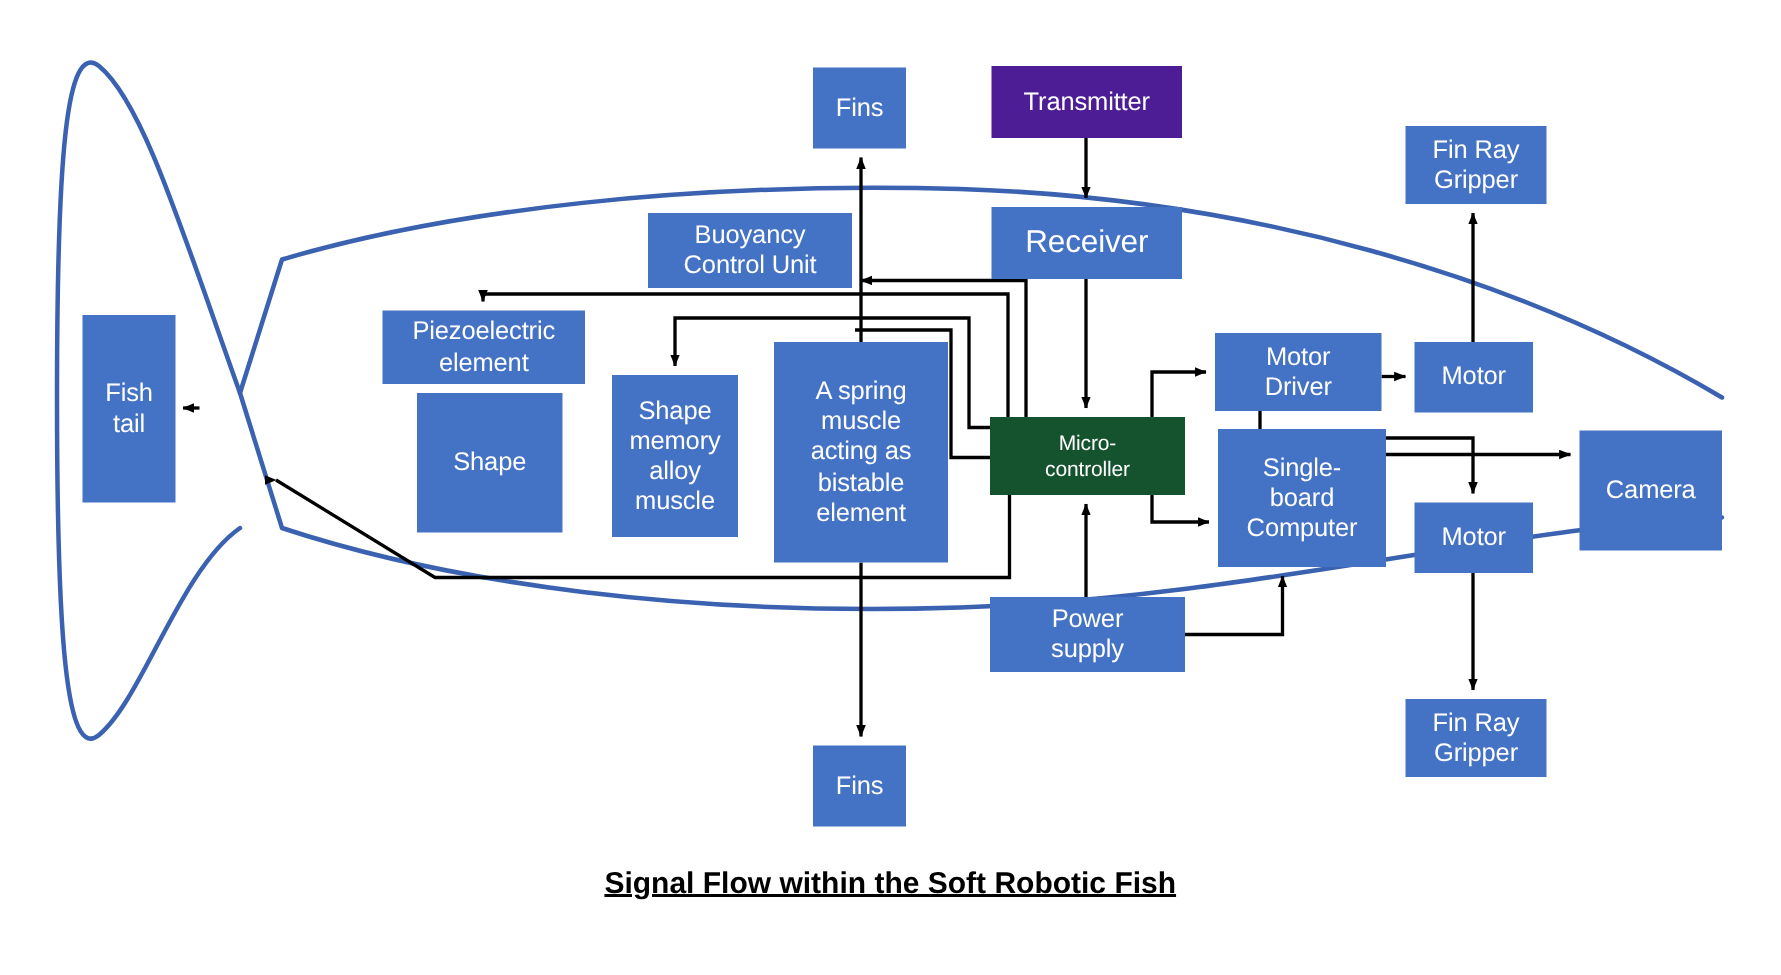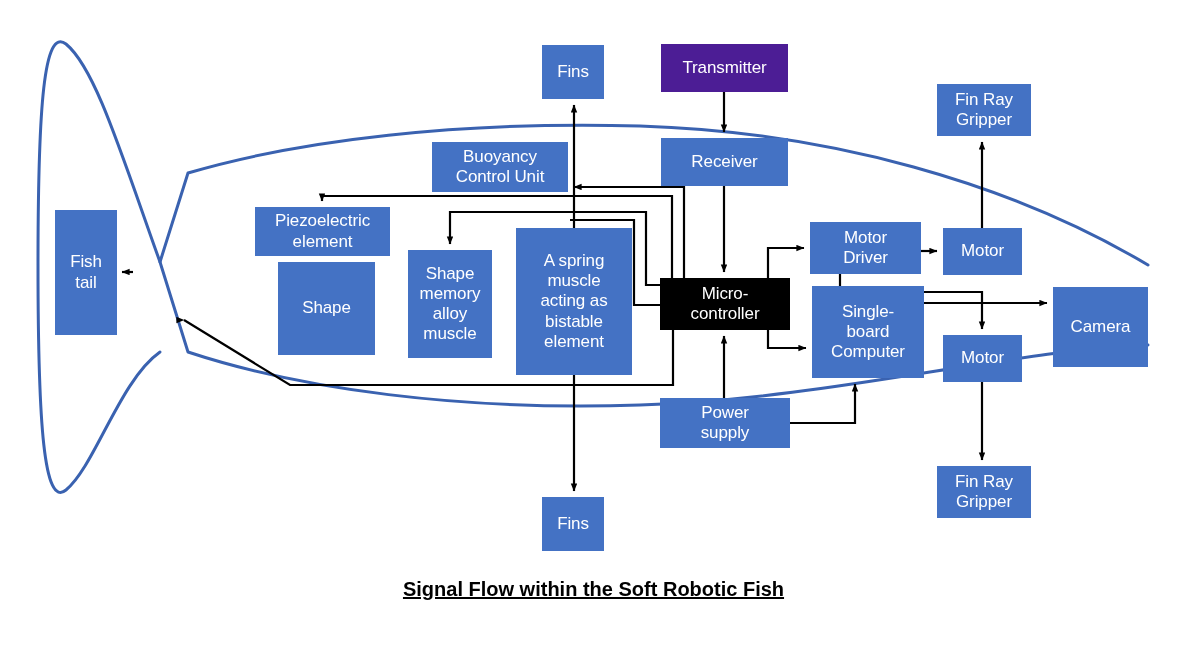--- a/index.html
+++ b/index.html
@@ -129,22 +129,22 @@
 alloy
 muscle</div>
       <div class="node" style="left: 516px; top: 228px; width: 116px; height: 147px; font-size: 17px; background: rgb(68, 114, 196); color: rgb(255, 255, 255);">A spring
 muscle
 acting as
 bistable
 element</div>
       <div class="node" style="left: 542px; top: 45px; width: 62px; height: 54px; font-size: 17px; background: rgb(68, 114, 196); color: rgb(255, 255, 255);">Fins</div>
       <div class="node" style="left: 542px; top: 497px; width: 62px; height: 54px; font-size: 17px; background: rgb(68, 114, 196); color: rgb(255, 255, 255);">Fins</div>
       <div class="node" style="left: 661px; top: 44px; width: 127px; height: 48px; font-size: 17px; background: #4c1d95; color: rgb(255, 255, 255);">Transmitter</div>
-      <div class="node" style="left: 661px; top: 138px; width: 127px; height: 48px; font-size: 17px; background: rgb(68, 114, 196); color: rgb(255, 255, 255);">Receiver</div>
-      <div class="node" style="left: 660px; top: 278px; width: 130px; height: 52px; font-size: 17px; background: #000000; color: rgb(255, 255, 255);">Micro-
+      <div class="node" style="left: 661px; top: 138px; width: 127px; height: 48px; font-size: 21px; background: rgb(68, 114, 196); color: rgb(255, 255, 255);">Receiver</div>
+      <div class="node" style="left: 660px; top: 278px; width: 130px; height: 52px; font-size: 14px; background: #14532d; color: rgb(255, 255, 255);">Micro-
 controller</div>
       <div class="node" style="left: 660px; top: 398px; width: 130px; height: 50px; font-size: 17px; background: rgb(68, 114, 196); color: rgb(255, 255, 255);">Power
 supply</div>
       <div class="node" style="left: 810px; top: 222px; width: 111px; height: 52px; font-size: 17px; background: rgb(68, 114, 196); color: rgb(255, 255, 255);">Motor
 Driver</div>
       <div class="node" style="left: 812px; top: 286px; width: 112px; height: 92px; font-size: 17px; background: rgb(68, 114, 196); color: rgb(255, 255, 255);">Single-
 board
 Computer</div>
       <div class="node" style="left: 943px; top: 228px; width: 79px; height: 47px; font-size: 17px; background: rgb(68, 114, 196); color: rgb(255, 255, 255);">Motor</div>
       <div class="node" style="left: 943px; top: 335px; width: 79px; height: 47px; font-size: 17px; background: rgb(68, 114, 196); color: rgb(255, 255, 255);">Motor</div>

